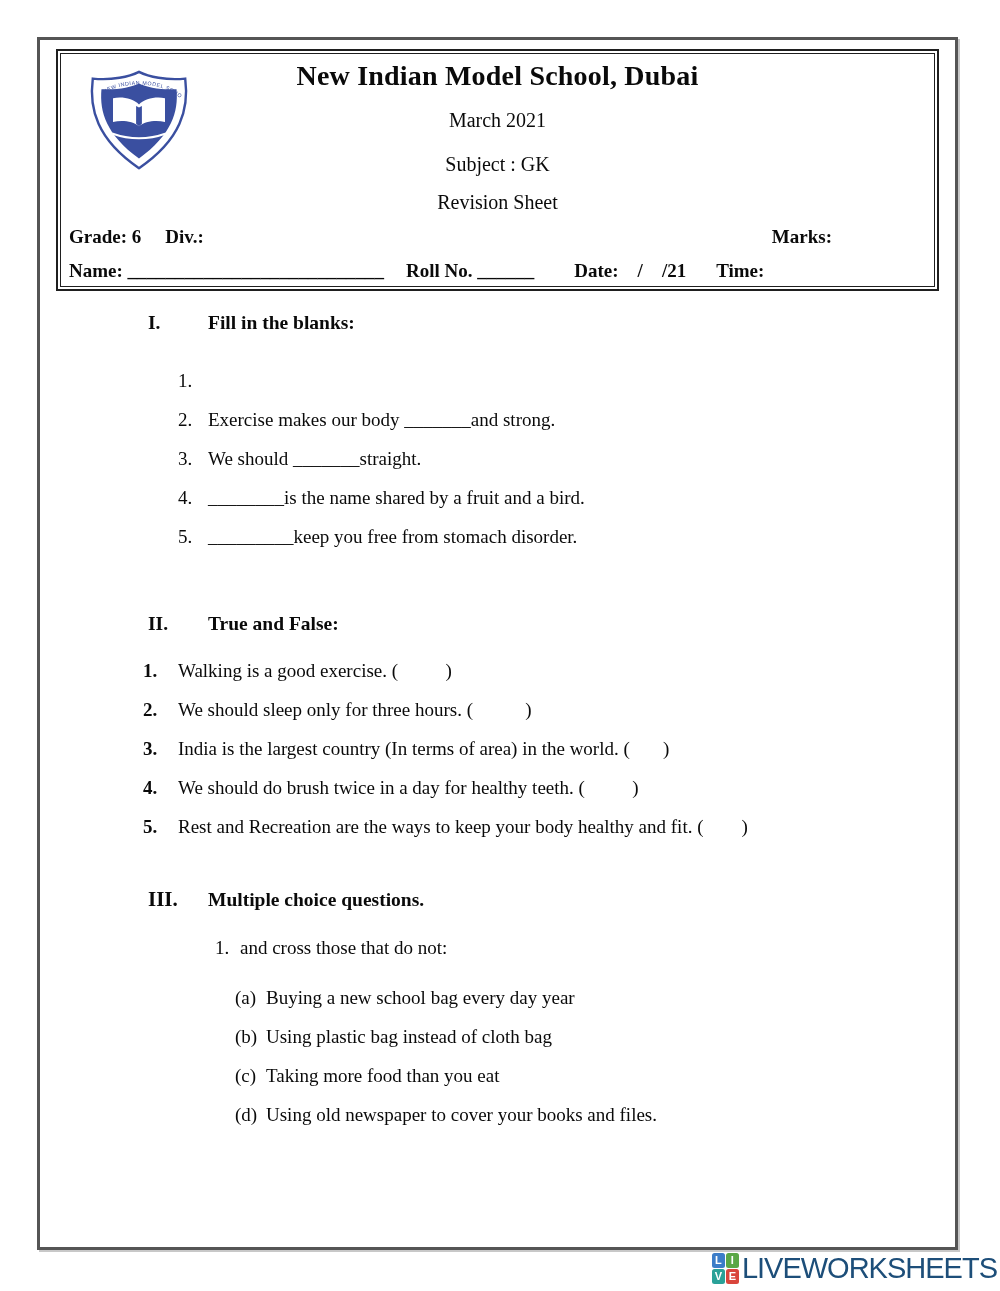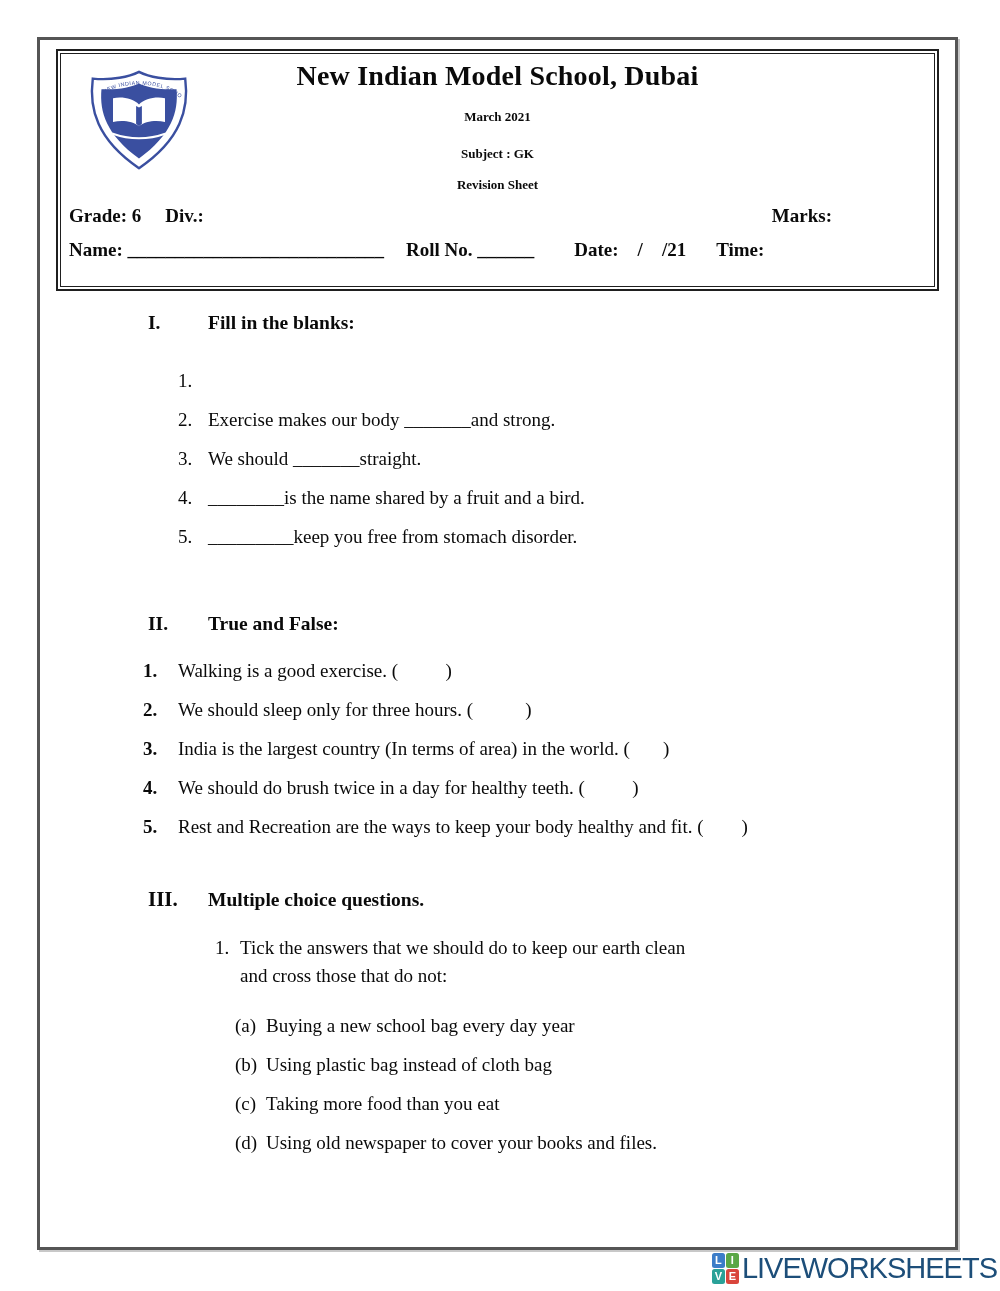--- a/index.html
+++ b/index.html
@@ -23,21 +23,21 @@
     background: #fff;
   }
   .header-inner {
     width: 100%; height: 100%;
     border: 1px solid #1f1f1f;
     position: relative;
     text-align: center;
   }
   .logo { position: absolute; left: 20px; top: 14px; width: 116px; height: 104px; }
   .school-name { font-size: 28px; font-weight: bold; margin-top: 6px; letter-spacing: 0.2px; }
-  .center-line { font-size: 13px; font-weight: bold; }
+  .center-line { font-size: 20px; font-weight: normal; }
   .term    { margin-top: 17px; }
   .subject { margin-top: 21px; }
   .sheet   { margin-top: 15px; }
 
   .grade-row, .name-row {
     display: flex; align-items: baseline;
     font-weight: bold; font-size: 19px;
     text-align: left; white-space: pre;
     margin: 0 10px 0 8px;
   }
@@ -187,21 +187,20 @@
         <span class="inum">5.</span><span class="itxt">Rest and Recreation are the ways to keep your body healthy and fit. (        )</span>
       </div>
     </div>
 
     <div class="sec-head sh3">
       <span class="numeral">III.</span><span class="sec-title">Multiple choice questions.</span>
     </div>
     <div class="mcq-q">
       <span class="inum">1.</span>
       <span>
-        <span class="qline">Tick the answers that we should do to keep our earth clean</span>
         <span class="qline">and cross those that do not:</span>
       </span>
     </div>
     <div class="mcq-options">
       <div class="item">
         <span class="olabel">(a)</span><span class="itxt">Buying a new school bag every day year</span>
       </div>
       <div class="item">
         <span class="olabel">(b)</span><span class="itxt">Using plastic bag instead of cloth bag</span>
       </div>

